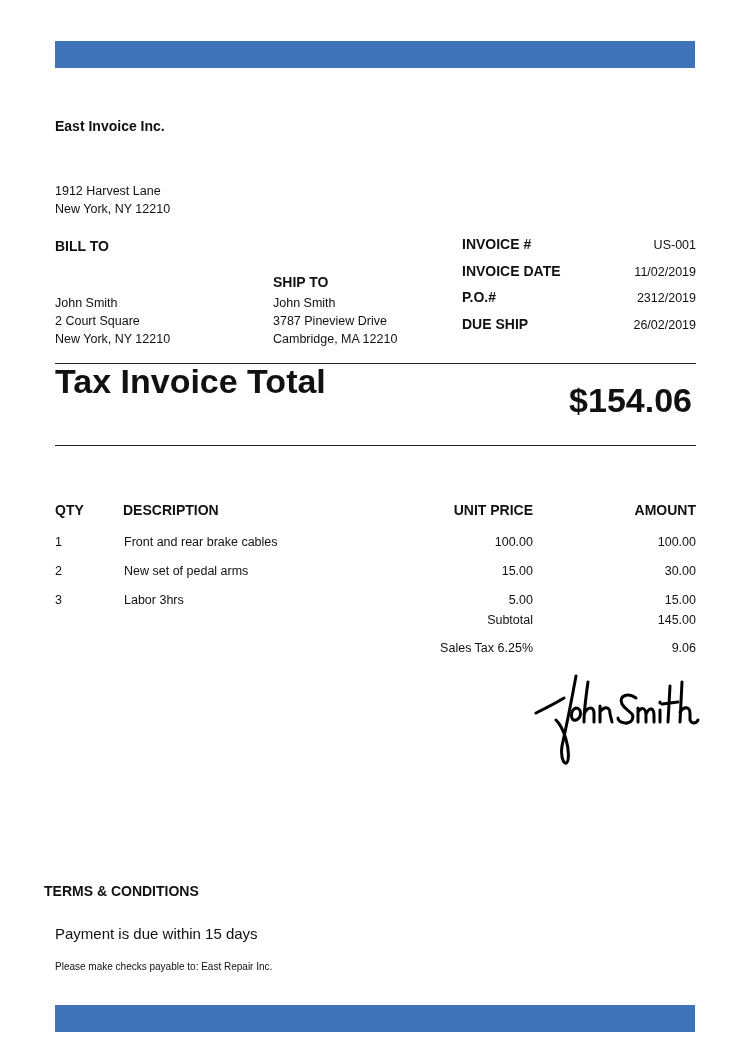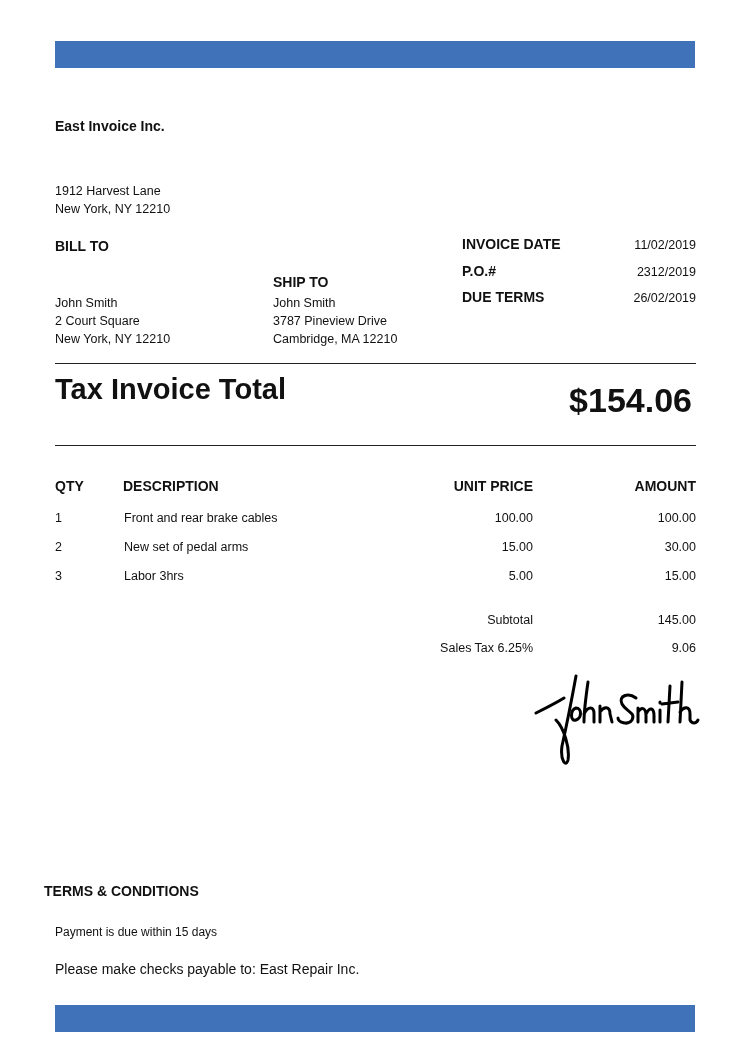--- a/index.html
+++ b/index.html
@@ -17,36 +17,36 @@
   .billto { left: 55px; top: 262px; }
   .shipto-h { left: 273px; top: 238px; margin-top: 36px; }
   .shipto { left: 273px; top: 262px; }
   .meta { left: 462px; top: 236px; width: 234px; }
   .meta-row { display: flex; justify-content: space-between; align-items: baseline; height: 26.5px; }
   .meta-label { font-size: 14px; font-weight: bold; }
   .meta-val { font-size: 12.5px; }
   .rule { position: absolute; left: 55px; width: 641px; height: 0; border-top: 1.5px solid #222; }
   .rule.r1 { top: 363px; }
   .rule.r2 { top: 445px; }
-  .total-label { left: 55px; top: 373px; font-size: 29px; font-weight: bold; }
+  .total-label { left: 55px; top: 362px; font-size: 34px; font-weight: bold; }
   .total-val { right: 58px; top: 381px; font-size: 34px; font-weight: bold; }
   .table { left: 55px; top: 478px; width: 641px; }
   .trow { position: relative; height: 29px; font-size: 12.5px; }
-  .trow.header { font-size: 14px; font-weight: bold; height: 33px; }
+  .trow.header { font-size: 14px; font-weight: bold; height: 33px; margin-top: 24px; }
   .c-qty { position: absolute; left: 0; }
   .c-desc { position: absolute; left: 68px; }
   .trow:not(.header) .c-desc { left: 69px; }
   .c-unit { position: absolute; right: 163px; }
   .c-amt { position: absolute; right: 0; text-align: right; }
   .totals { left: 55px; top: 613px; width: 641px; }
   .tot-row { position: relative; height: 28px; font-size: 12.5px; }
   .sig { left: 532px; top: 668px; width: 170px; height: 105px; }
   .terms-h { left: 44px; top: 883px; }
-  .terms1 { left: 55px; top: 925px; font-size: 12px; }
-  .terms2 { left: 55px; top: 961px; font-size: 14px; }
+  .terms1 { left: 55px; top: 925px; font-size: 15px; }
+  .terms2 { left: 55px; top: 961px; font-size: 10px; }
 </style>
 </head>
 <body>
 
 <div class="bar top"></div>
 
 <div class="abs company">East Invoice Inc.</div>
 <div class="abs addr co-addr">
   <div>1912 Harvest Lane</div>
   <div>New York, NY 12210</div>
@@ -61,29 +61,33 @@
 
 <div class="abs head shipto-h">SHIP TO</div>
 <div class="abs addr shipto">
   <div>John Smith</div>
   <div>3787 Pineview Drive</div>
   <div>Cambridge, MA 12210</div>
 </div>
 
 <div class="abs meta">
   <div class="meta-row">
+    <span class="meta-label">INVOICE #</span>
+    <span class="meta-val">US-001</span>
+  </div>
+  <div class="meta-row">
     <span class="meta-label">INVOICE DATE</span>
     <span class="meta-val">11/02/2019</span>
   </div>
   <div class="meta-row">
     <span class="meta-label">P.O.#</span>
     <span class="meta-val">2312/2019</span>
   </div>
   <div class="meta-row">
-    <span class="meta-label">DUE TERMS</span>
+    <span class="meta-label">DUE SHIP</span>
     <span class="meta-val">26/02/2019</span>
   </div>
 </div>
 
 <div class="rule r1"></div>
 <div class="abs total-label">Tax Invoice Total</div>
 <div class="abs total-val">$154.06</div>
 <div class="rule r2"></div>
 
 <div class="abs table">

